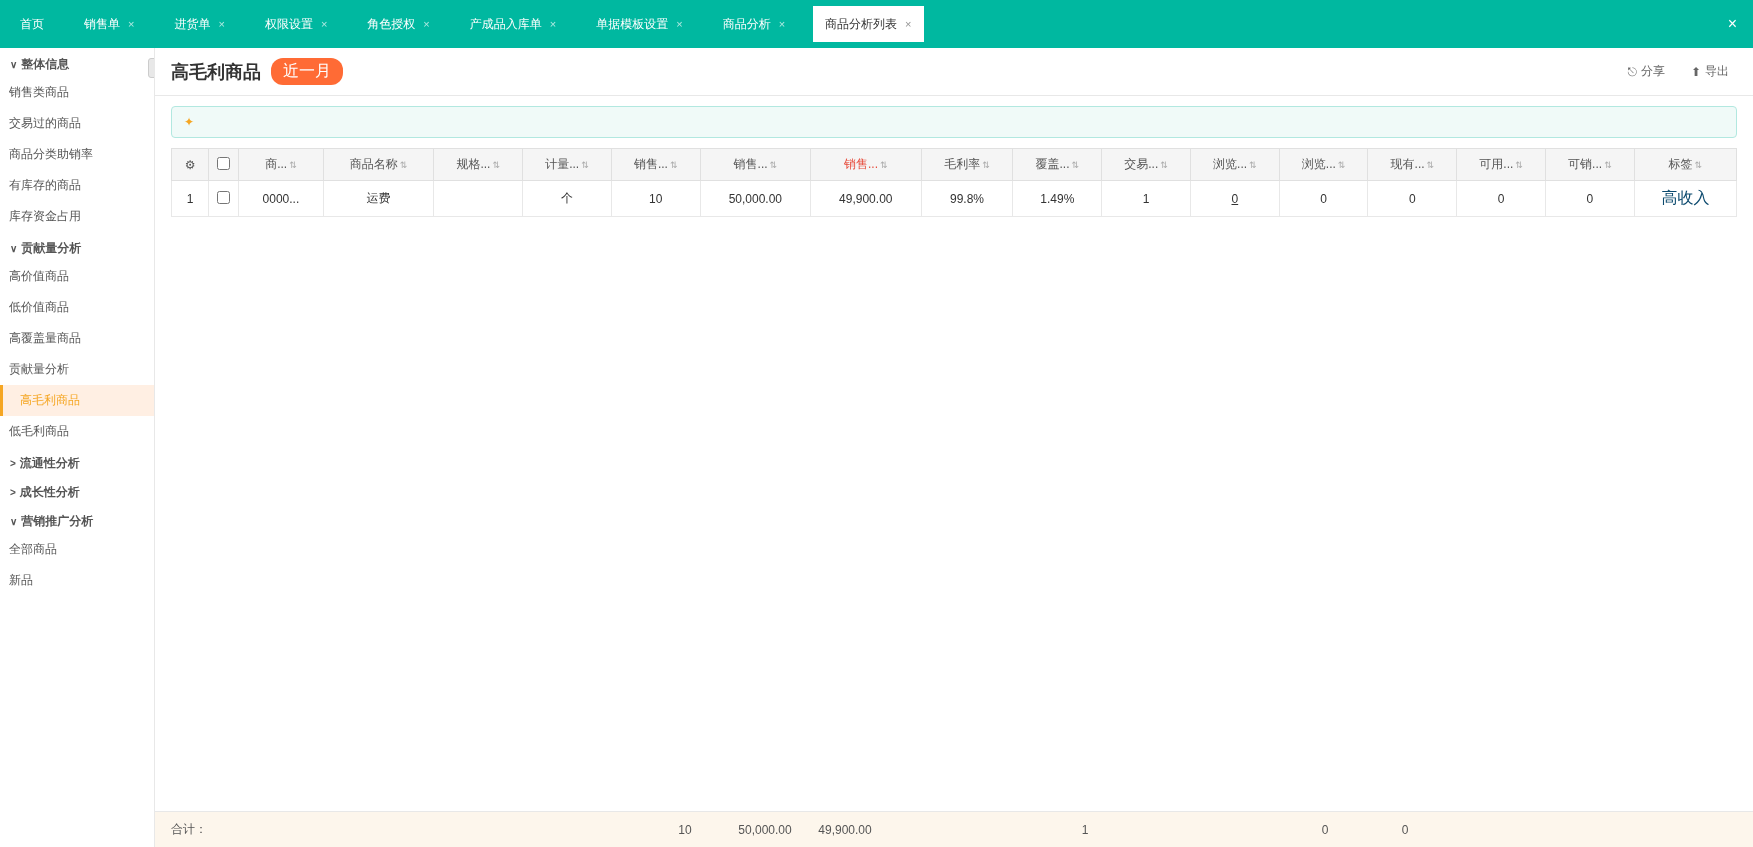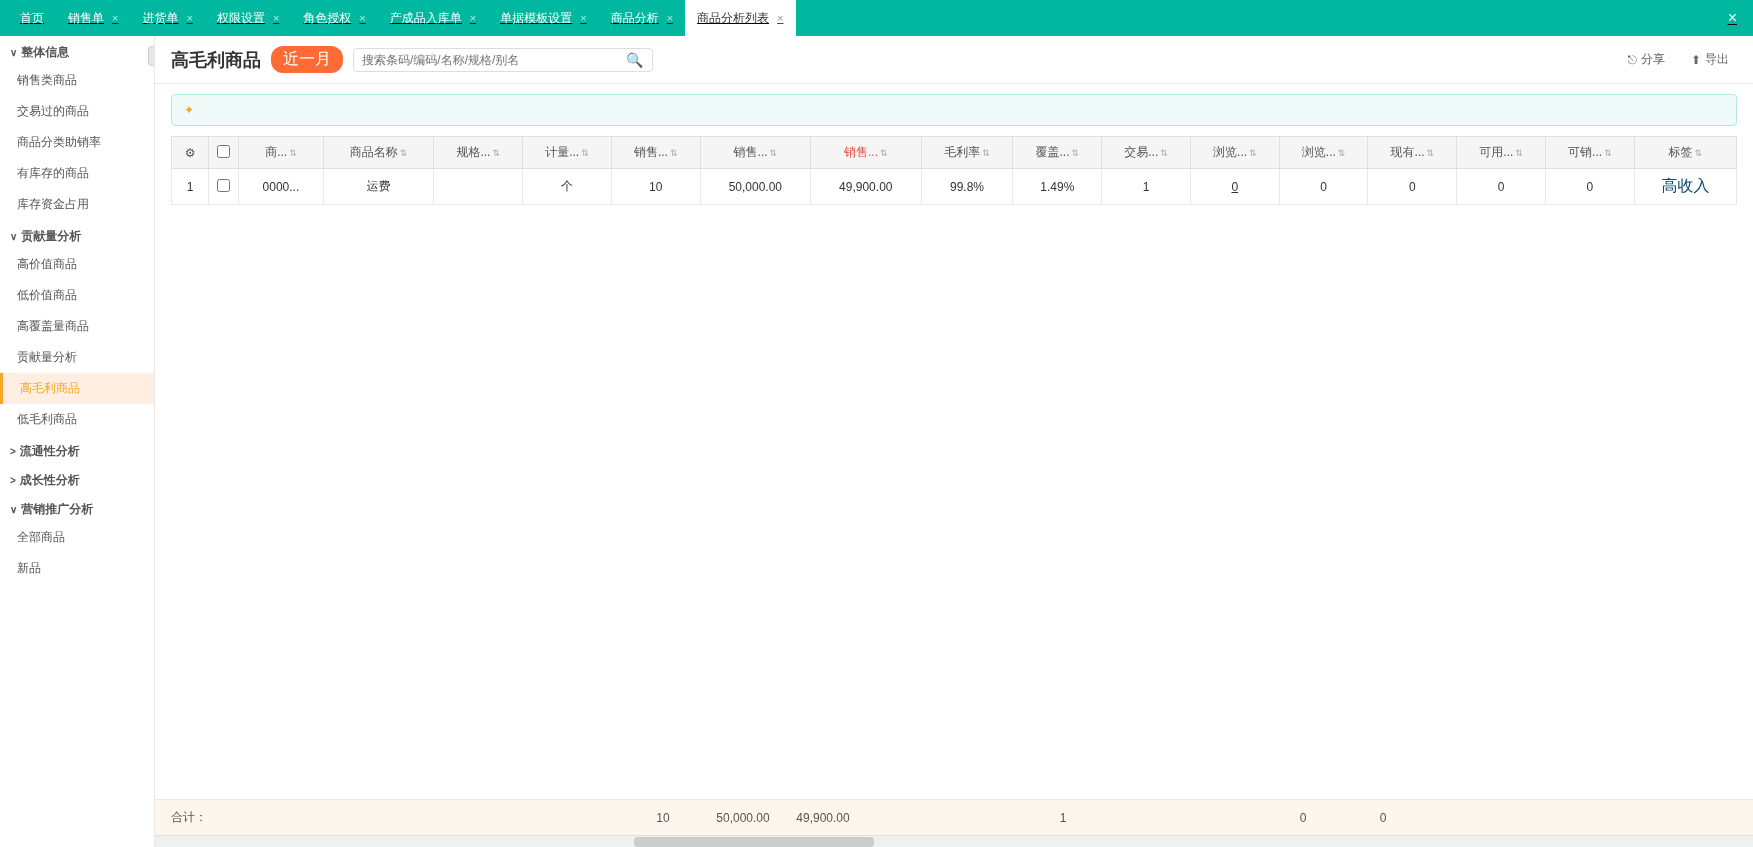--- a/index.html
+++ b/index.html
@@ -3,24 +3,23 @@
   <meta charset="utf-8">
   <style>
     * { box-sizing: border-box; margin: 0; padding: 0; font-family: 'Microsoft YaHei', Arial, sans-serif; font-size: 12px; }
     body { background: #f5f5f5; overflow: hidden; }
 
     
     .top-nav {
       display: flex;
       align-items: center;
       background: #00b8a0;
-      height: 36px;
+      height: 48px;
       padding: 0 8px;
-      gap: 0;
-      text-decoration: underline;
+      gap: 16px;
     }
     .nav-item {
       display: flex;
       align-items: center;
       padding: 0 12px;
       height: 36px;
       color: #fff;
       cursor: pointer;
       white-space: nowrap;
       font-size: 13px;
@@ -84,21 +83,21 @@
       align-items: center;
       padding: 8px 10px 4px 10px;
       color: #555;
       font-weight: bold;
       font-size: 12px;
       gap: 4px;
       cursor: pointer;
     }
     .sidebar-group-title .arrow { font-size: 10px; }
     .sidebar-item {
-      padding: 7px 10px 7px 17px;
+      padding: 7px 10px 7px 9px;
       color: #555;
       cursor: pointer;
       font-size: 12px;
     }
     .sidebar-item.active {
       background: #ffefe3;
       color: #f5a623;
       border-left: 3px solid #f5a623;
       padding-left: 17px;
     }
@@ -218,21 +217,21 @@
       display: flex;
       align-items: center;
       background: #fdf6ec;
       border-top: 1px solid #e8e8e8;
       padding: 8px 16px;
       min-height: 36px;
       font-size: 12px;
       color: #555;
       gap: 0;
     }
-    .footer-label { margin-right: 16px; }
+    .footer-label { margin-right: 38px; }
     .footer-values {
       display: flex;
       gap: 0;
     }
     .footer-cell {
       padding: 0 8px;
       min-width: 80px;
       text-align: center;
     }
 
@@ -365,24 +364,20 @@
     <div class="sidebar-item">
       <span>新品</span>
     </div>
   </div>
 
   <div class="content-area">
 
     <div class="content-header">
       <span class="content-title">高毛利商品</span>
       <button class="date-filter-btn">近一月</button>
-      <div class="search-box">
-        <input class="search-input" placeholder="搜索条码/编码/名称/规格/别名" type="text" style="">
-        <span class="search-icon">🔍</span>
-      </div>
       <div class="header-spacer"></div>
       <div class="action-btn">
         <span>⎋</span>
         <span>分享</span>
       </div>
       <div class="action-btn">
         <span>⬆</span>
         <span>导出</span>
       </div>
     </div>

